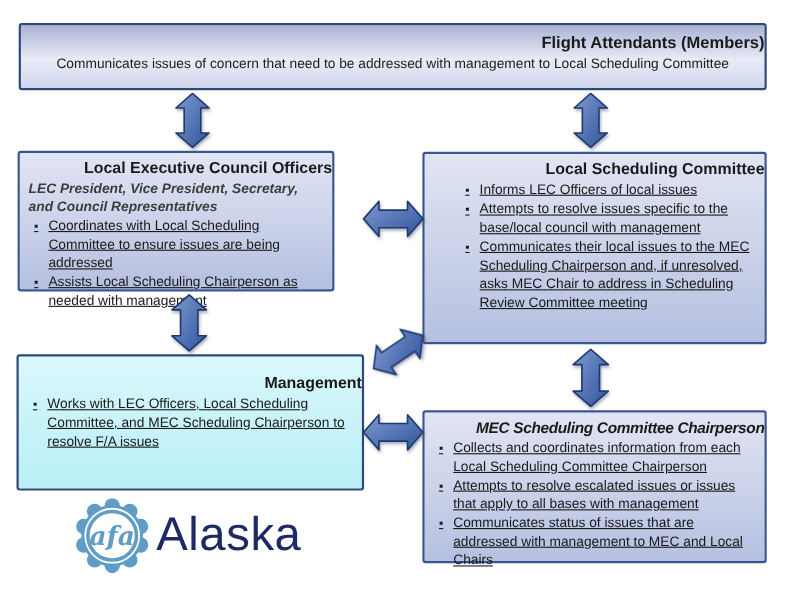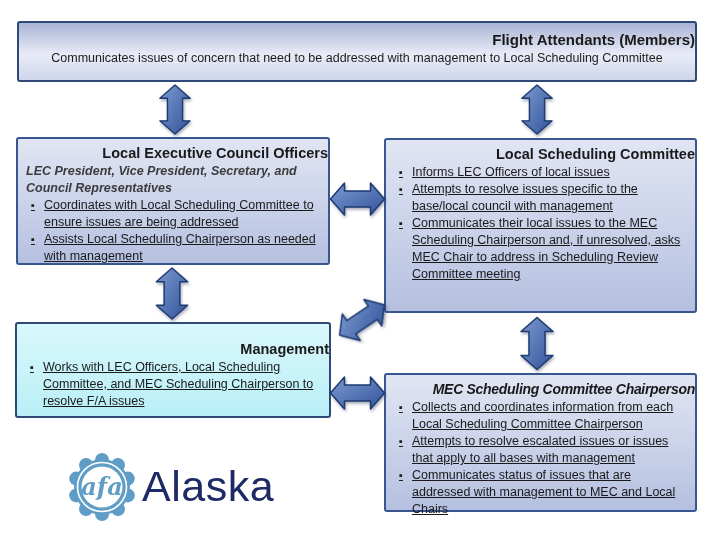--- a/index.html
+++ b/index.html
@@ -44,54 +44,54 @@
 </head>
 <body>
 
 <div id="slide">
 
   <div class="box topbox" style="left:17px;top:21px;width:680px;height:61px;">
     <div class="box-title">Flight Attendants (Members)</div>
     <div class="box-body">Communicates issues of concern that need to be addressed with management to Local Scheduling Committee</div>
   </div>
 
-  <div class="box" style="left:16px;top:137px;width:314px;height:128px;">
+  <div class="box" style="left:16px;top:137px;width:288px;height:128px;">
     <div class="box-title">Local Executive Council Officers</div>
     <div class="box-subtitle">LEC President, Vice President, Secretary, and Council Representatives</div>
     <ul class="bullets">
       <li>
         <span class="blt"></span>
         <span class="txt">Coordinates with Local Scheduling Committee to ensure issues are being addressed</span>
       </li>
       <li>
         <span class="blt"></span>
         <span class="txt">Assists Local Scheduling Chairperson as needed with management</span>
       </li>
     </ul>
   </div>
 
-  <div class="box" style="left:384px;top:138px;width:313px;height:175px;">
+  <div class="box" style="left:384px;top:138px;width:313px;height:175px;padding-left:24px;">
     <div class="box-title">Local Scheduling Committee</div>
     <ul class="bullets">
       <li>
         <span class="blt"></span>
         <span class="txt">Informs LEC Officers of local issues</span>
       </li>
       <li>
         <span class="blt"></span>
         <span class="txt">Attempts to resolve issues specific to the base/local council with management</span>
       </li>
       <li>
         <span class="blt"></span>
         <span class="txt">Communicates their local issues to the MEC Scheduling Chairperson and, if unresolved, asks MEC Chair to address in Scheduling Review Committee meeting</span>
       </li>
     </ul>
   </div>
 
-  <div class="box mgmt" style="left:15px;top:322px;width:316px;height:96px;">
+  <div class="box mgmt" style="left:15px;top:322px;width:316px;height:124px;">
     <div class="box-title">Management</div>
     <ul class="bullets">
       <li>
         <span class="blt"></span>
         <span class="txt">Works with LEC Officers, Local Scheduling Committee, and MEC Scheduling Chairperson to resolve F/A issues</span>
       </li>
     </ul>
   </div>
 
   <div class="box mec" style="left:384px;top:373px;width:313px;height:139px;">

